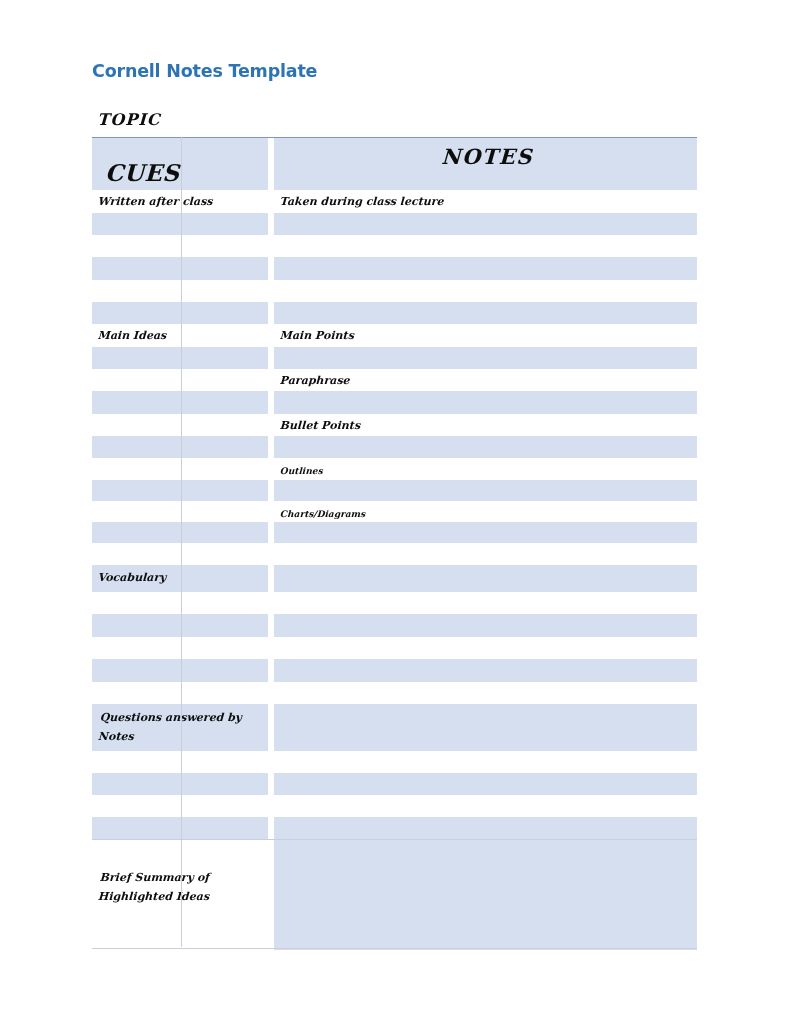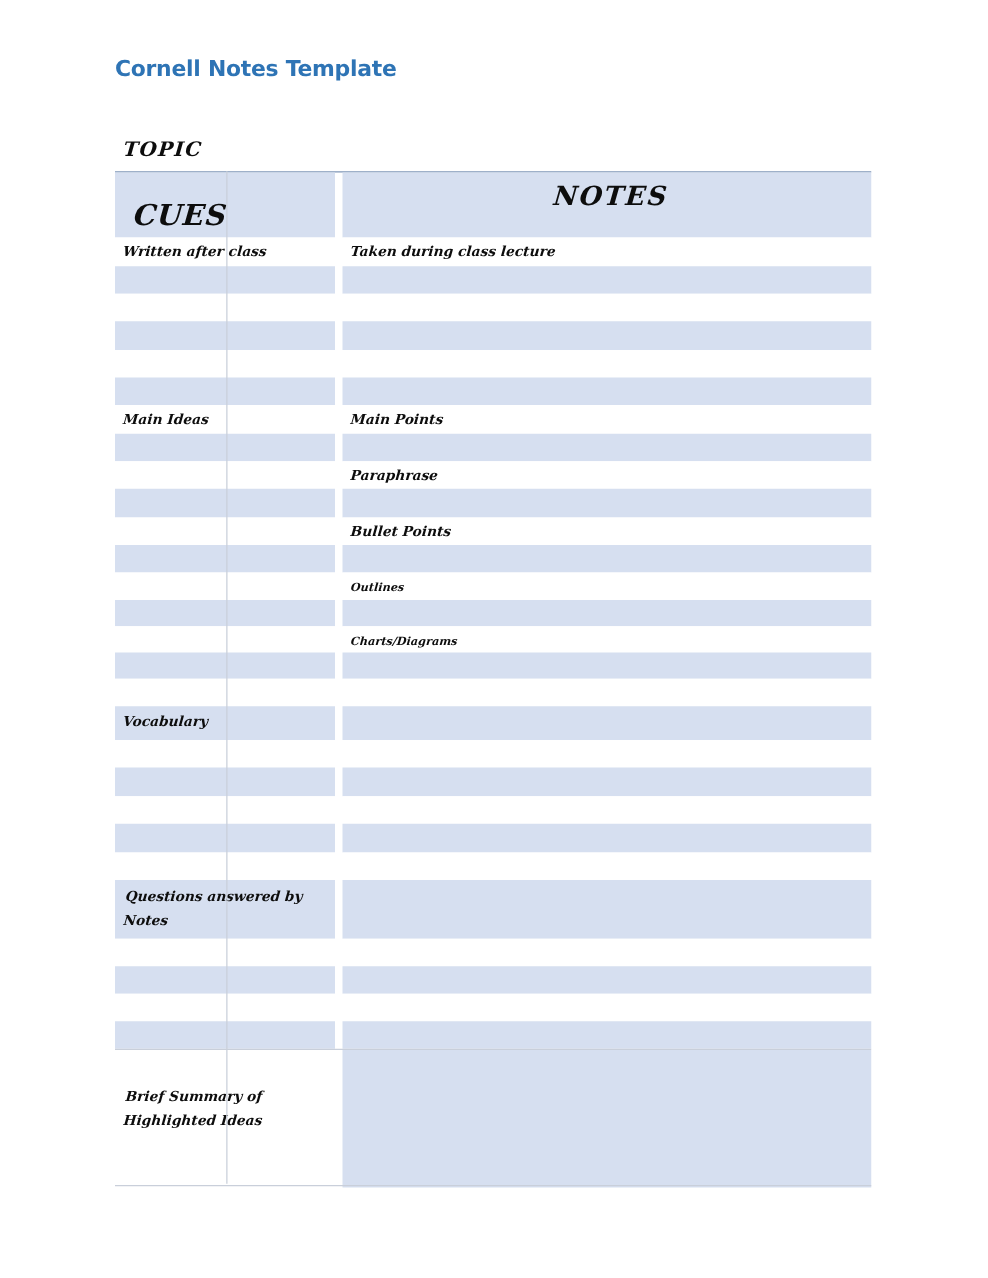--- a/index.html
+++ b/index.html
@@ -9,21 +9,21 @@
     font-family:"Liberation Serif", serif;
     -webkit-font-smoothing:antialiased;
     overflow:hidden;
     position:relative;
   }
   .page{position:relative;width:790px;height:1022px;}
 
   
   .doc-title{
     position:absolute;
-    left:92px; top:46px;
+    left:92px; top:61px;
     font-family:"DejaVu Sans", sans-serif;
     font-weight:bold;
     font-size:17.5px;
     letter-spacing:-0.2px;
     color:#2E74B5;
     white-space:nowrap;
   }
 
   
   .topic-label{

